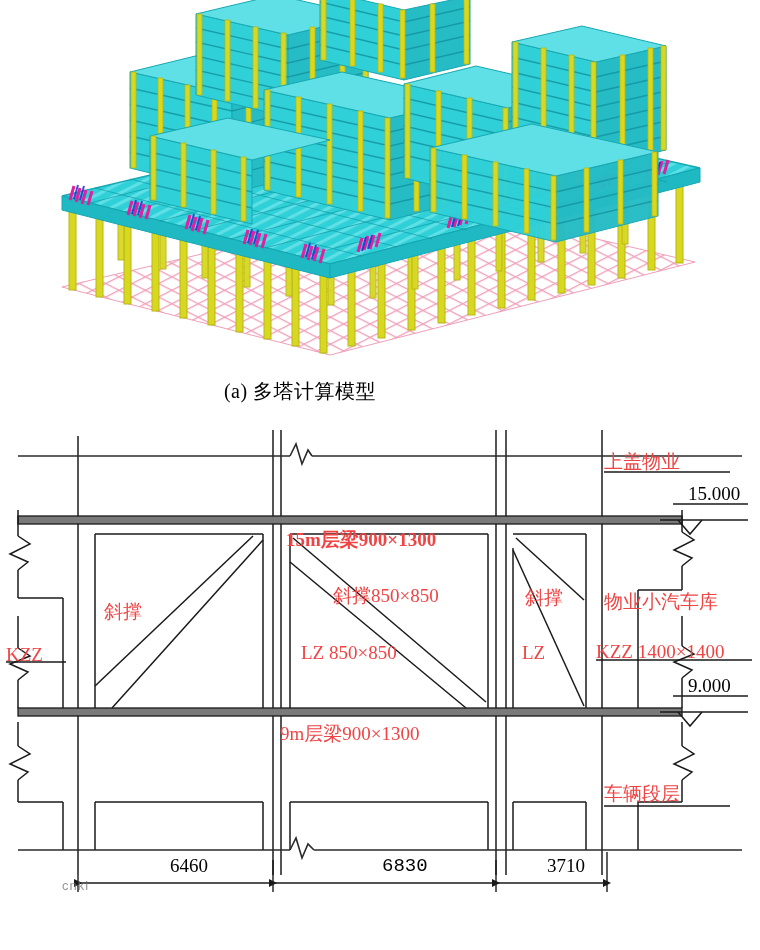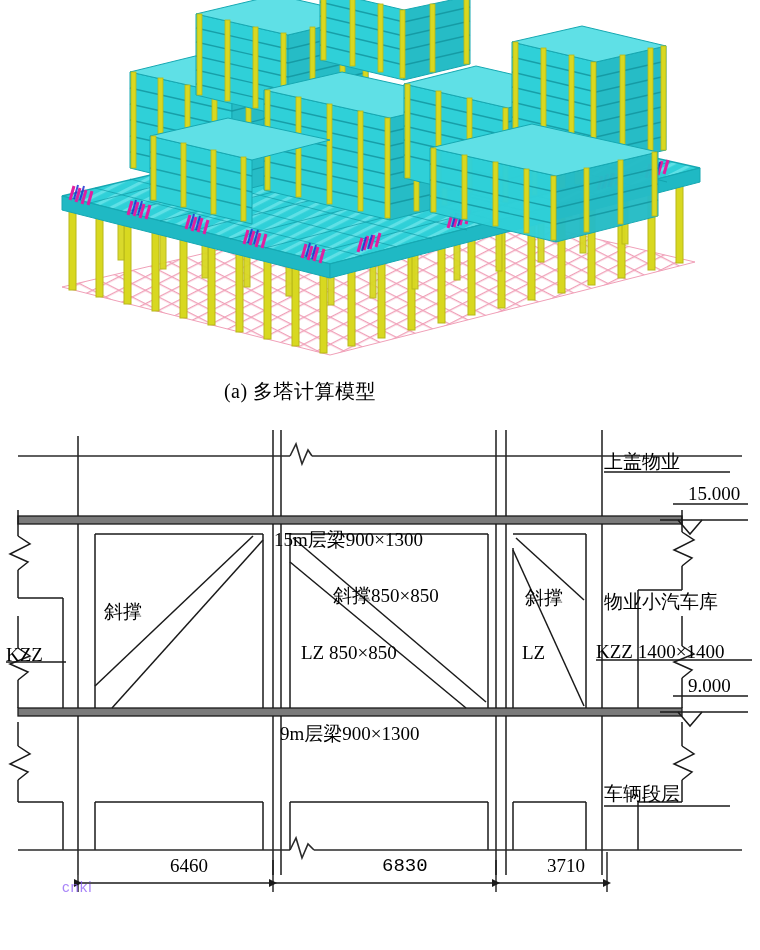--- a/index.html
+++ b/index.html
@@ -53,21 +53,21 @@
   }
   #section-svg {
     position: absolute;
     left: 0; top: 0;
   }
   .sec-label {
     position: absolute;
     font-family: "Liberation Serif", "DejaVu Serif", serif;
     font-size: 19px;
     white-space: nowrap;
-    color: #000000;
+    color: #ef4444;
     line-height: 1;
   }
   .dim-label {
     position: absolute;
     font-family: "Liberation Serif", "DejaVu Serif", serif;
     font-size: 19px;
     white-space: nowrap;
     margin-left: 22px;
   }
   .elev-label {
@@ -75,22 +75,22 @@
     font-family: "Liberation Serif", "DejaVu Serif", serif;
     font-size: 19px;
     white-space: nowrap;
     text-align: right;
   }
   #watermark {
     position: absolute;
     left: 62px;
     top: 878px;
     font-family: "Liberation Sans", sans-serif;
-    font-size: 15px;
-    color: #8b5cf6;
+    font-size: 13px;
+    color: #737373;
     opacity: 0.75;
     letter-spacing: 1px;
     user-select: none;
   }
 </style>
 </head>
 <body>
 
 <div id="figure-page">
 
@@ -587,21 +587,21 @@
           <polygon points="492,459 500,463 492,467"></polygon>
           <polygon points="603,459 611,463 603,467"></polygon>
         </g>
       </g>
     </svg>
 
     <div class="sec-label" style="left:604px; top:32px;">上盖物业</div>
 
     <div class="elev-label" style="left:688px; top:63px;">15.000</div>
 
-    <div class="sec-label" style="left:274px; top:110px;">15m层梁900×1300</div>
+    <div class="sec-label" style="left:286px; top:110px;font-weight:bold;">15m层梁900×1300</div>
 
     <div class="sec-label" style="left:104px; top:182px;">斜撑</div>
 
     <div class="sec-label" style="left:333px; top:166px;">斜撑850×850</div>
 
     <div class="sec-label" style="left:525px; top:168px;">斜撑</div>
 
     <div class="sec-label" style="left:6px; top:225px;">KZZ</div>
 
     <div class="sec-label" style="left:301px; top:223px;">LZ 850×850</div>

